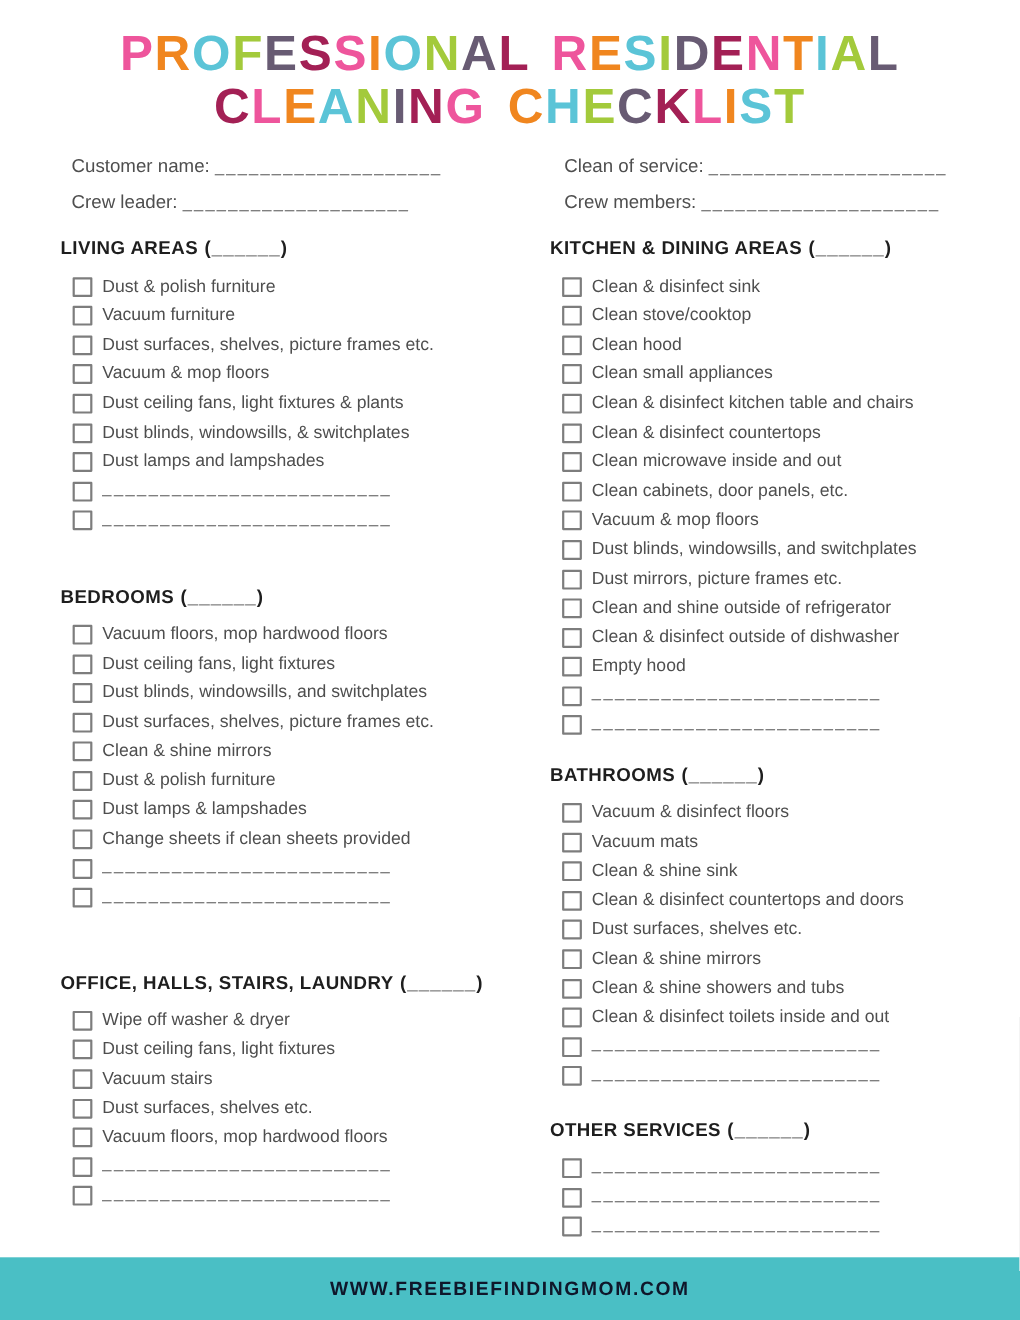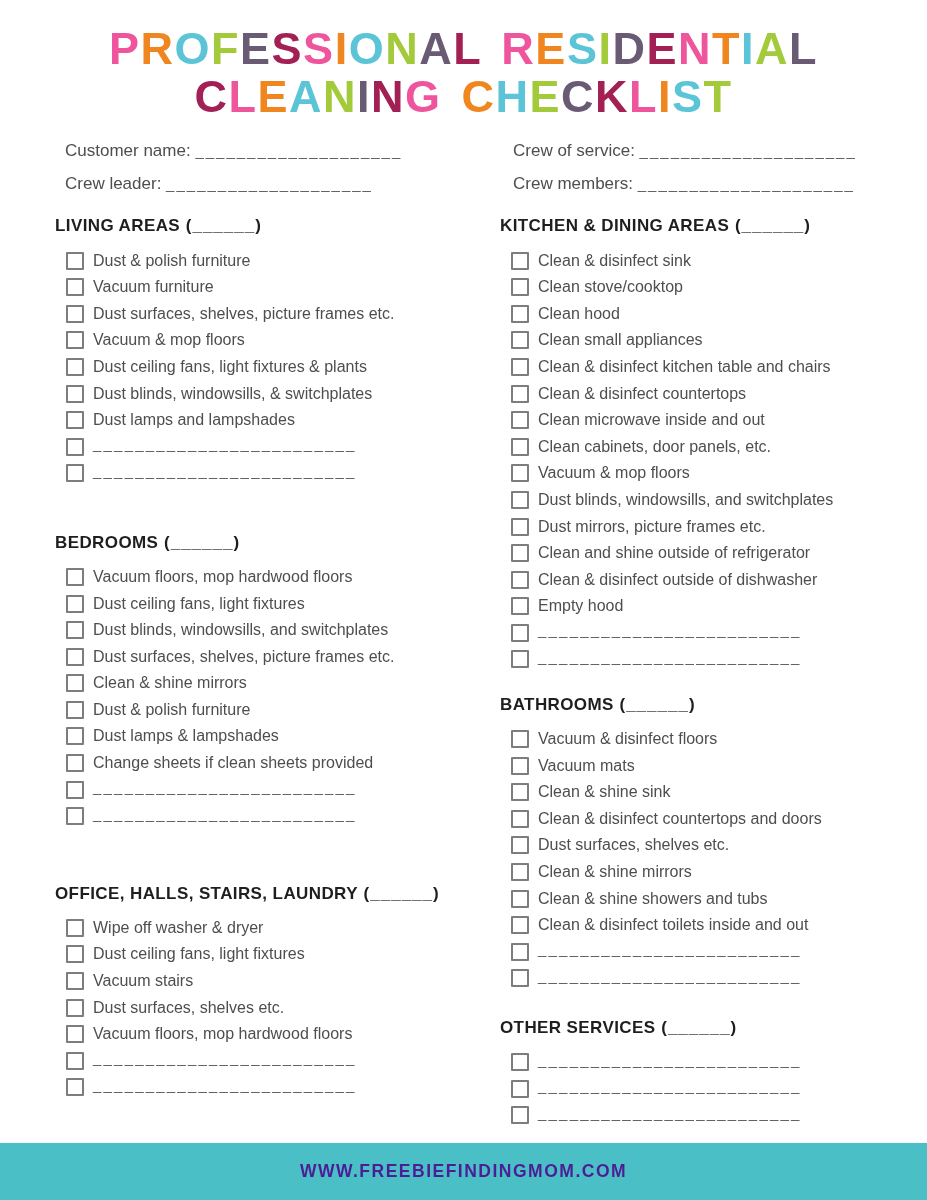--- a/index.html
+++ b/index.html
@@ -89,21 +89,21 @@
   
   .footer {
     position: absolute;
     left: 0; right: 0; bottom: 0;
     height: 57px;
     display: flex;
     align-items: center;
     justify-content: center;
   }
   .footer span {
-    color: #4c1d95;
+    color: #0f172a;
     font-size: 17.5px;
     font-weight: 600;
     letter-spacing: 1.5px;
   }
 </style>
 </head>
 <body>
 
 <div class="page">
 
@@ -111,21 +111,21 @@
     <div class="title-line" id="title-line-0"><span style="color: rgb(238, 85, 156);">P</span><span style="color: rgb(240, 134, 31);">R</span><span style="color: rgb(91, 196, 215);">O</span><span style="color: rgb(163, 202, 59);">F</span><span style="color: rgb(104, 91, 115);">E</span><span style="color: rgb(163, 32, 85);">S</span><span style="color: rgb(238, 85, 156);">S</span><span style="color: rgb(240, 134, 31);">I</span><span style="color: rgb(91, 196, 215);">O</span><span style="color: rgb(163, 202, 59);">N</span><span style="color: rgb(104, 91, 115);">A</span><span style="color: rgb(163, 32, 85);">L</span><span> </span><span style="color: rgb(238, 85, 156);">R</span><span style="color: rgb(240, 134, 31);">E</span><span style="color: rgb(91, 196, 215);">S</span><span style="color: rgb(163, 202, 59);">I</span><span style="color: rgb(104, 91, 115);">D</span><span style="color: rgb(163, 32, 85);">E</span><span style="color: rgb(238, 85, 156);">N</span><span style="color: rgb(240, 134, 31);">T</span><span style="color: rgb(91, 196, 215);">I</span><span style="color: rgb(163, 202, 59);">A</span><span style="color: rgb(104, 91, 115);">L</span></div>
     <div class="title-line" id="title-line-1"><span style="color: rgb(163, 32, 85);">C</span><span style="color: rgb(238, 85, 156);">L</span><span style="color: rgb(240, 134, 31);">E</span><span style="color: rgb(91, 196, 215);">A</span><span style="color: rgb(163, 202, 59);">N</span><span style="color: rgb(104, 91, 115);">I</span><span style="color: rgb(163, 32, 85);">N</span><span style="color: rgb(238, 85, 156);">G</span><span> </span><span style="color: rgb(240, 134, 31);">C</span><span style="color: rgb(91, 196, 215);">H</span><span style="color: rgb(163, 202, 59);">E</span><span style="color: rgb(104, 91, 115);">C</span><span style="color: rgb(163, 32, 85);">K</span><span style="color: rgb(238, 85, 156);">L</span><span style="color: rgb(240, 134, 31);">I</span><span style="color: rgb(91, 196, 215);">S</span><span style="color: rgb(163, 202, 59);">T</span></div>
   </header>
 
   <div class="form-grid">
     <div class="form-field">
       <span class="form-label">Customer name:</span>
       <span class="form-line">____________________</span>
     </div>
     <div class="form-field">
-      <span class="form-label">Crew of service:</span>
+      <span class="form-label">Clean of service:</span>
       <span class="form-line">_____________________</span>
     </div>
     <div class="form-field">
       <span class="form-label">Crew leader:</span>
       <span class="form-line">____________________</span>
     </div>
     <div class="form-field">
       <span class="form-label">Crew members:</span>
       <span class="form-line">_____________________</span>
     </div>

